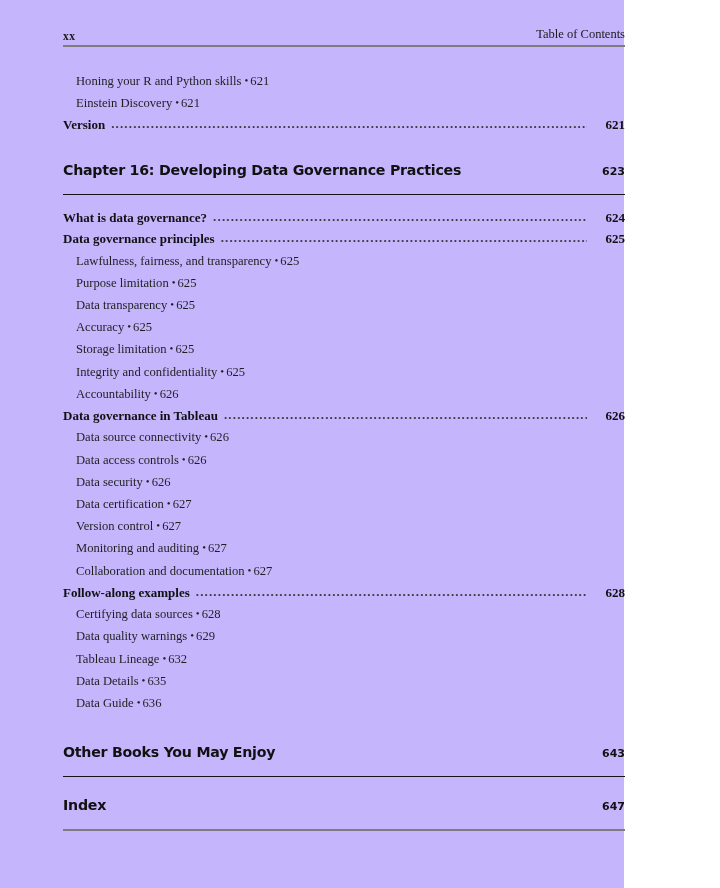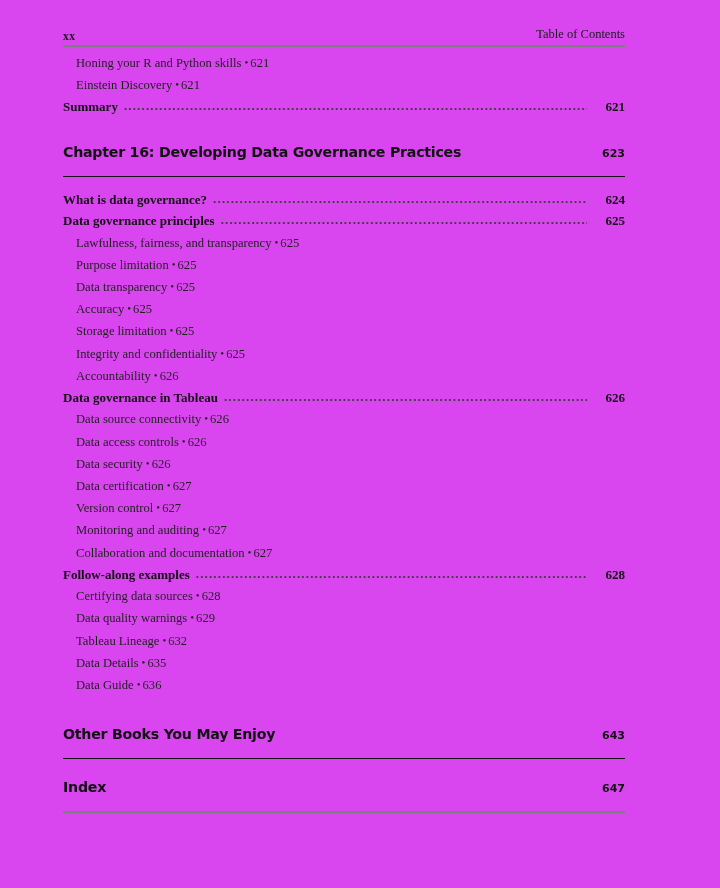--- a/index.html
+++ b/index.html
@@ -10,24 +10,24 @@
   body {
     width: 720px;
     height: 888px;
     font-family: "Liberation Serif", "DejaVu Serif", serif;
     color: #1a1a1a;
     -webkit-font-smoothing: antialiased;
   }
 
   .page {
     position: relative;
-    width: 720px;
+    width: 624px;
     height: 888px;
     box-sizing: border-box;
-    background: #d946ef;
+    background: #c4b5fd;
   }
 
   
   .running-head {
     position: absolute;
     left: 63px;
     top: 20px;
     width: 562px;
     height: 22px;
     display: flex;
@@ -46,21 +46,21 @@
   .head-title {
     font-family: "Liberation Serif", "DejaVu Serif", serif;
     font-size: 12.5px;
     color: #1a1a1a;
   }
 
   
   .toc {
     position: absolute;
     left: 63px;
-    top: 52px;
+    top: 70px;
     width: 562px;
   }
 
   
   .sub-entry {
     margin-left: 13px;
     font-size: 12.6px;
     line-height: 21.2px;
     color: #1f1f1f;
     white-space: nowrap;
@@ -140,21 +140,21 @@
   <div class="running-head">
     <span class="folio">xx</span>
     <span class="head-title">Table of Contents</span>
   </div>
 
   <div class="toc">
     <div id="top-entries">
         <div class="sub-entry"><span>Honing your R and Python skills</span><span class="sep">•</span><span>621</span></div>
         <div class="sub-entry"><span>Einstein Discovery</span><span class="sep">•</span><span>621</span></div>
         <div class="sec-entry">
-          <span class="sec-label">Summary</span>
+          <span class="sec-label">Version</span>
           <span class="leader">........................................................................................................................................................................................................</span>
           <span class="sec-page">621</span>
         </div>
       </div>
 
     <div class="sp-chapter-before"></div>
 
     <div class="chap-entry">
       <span class="chap-label">Chapter 16: Developing Data Governance Practices</span>
       <span class="chap-page">623</span>

